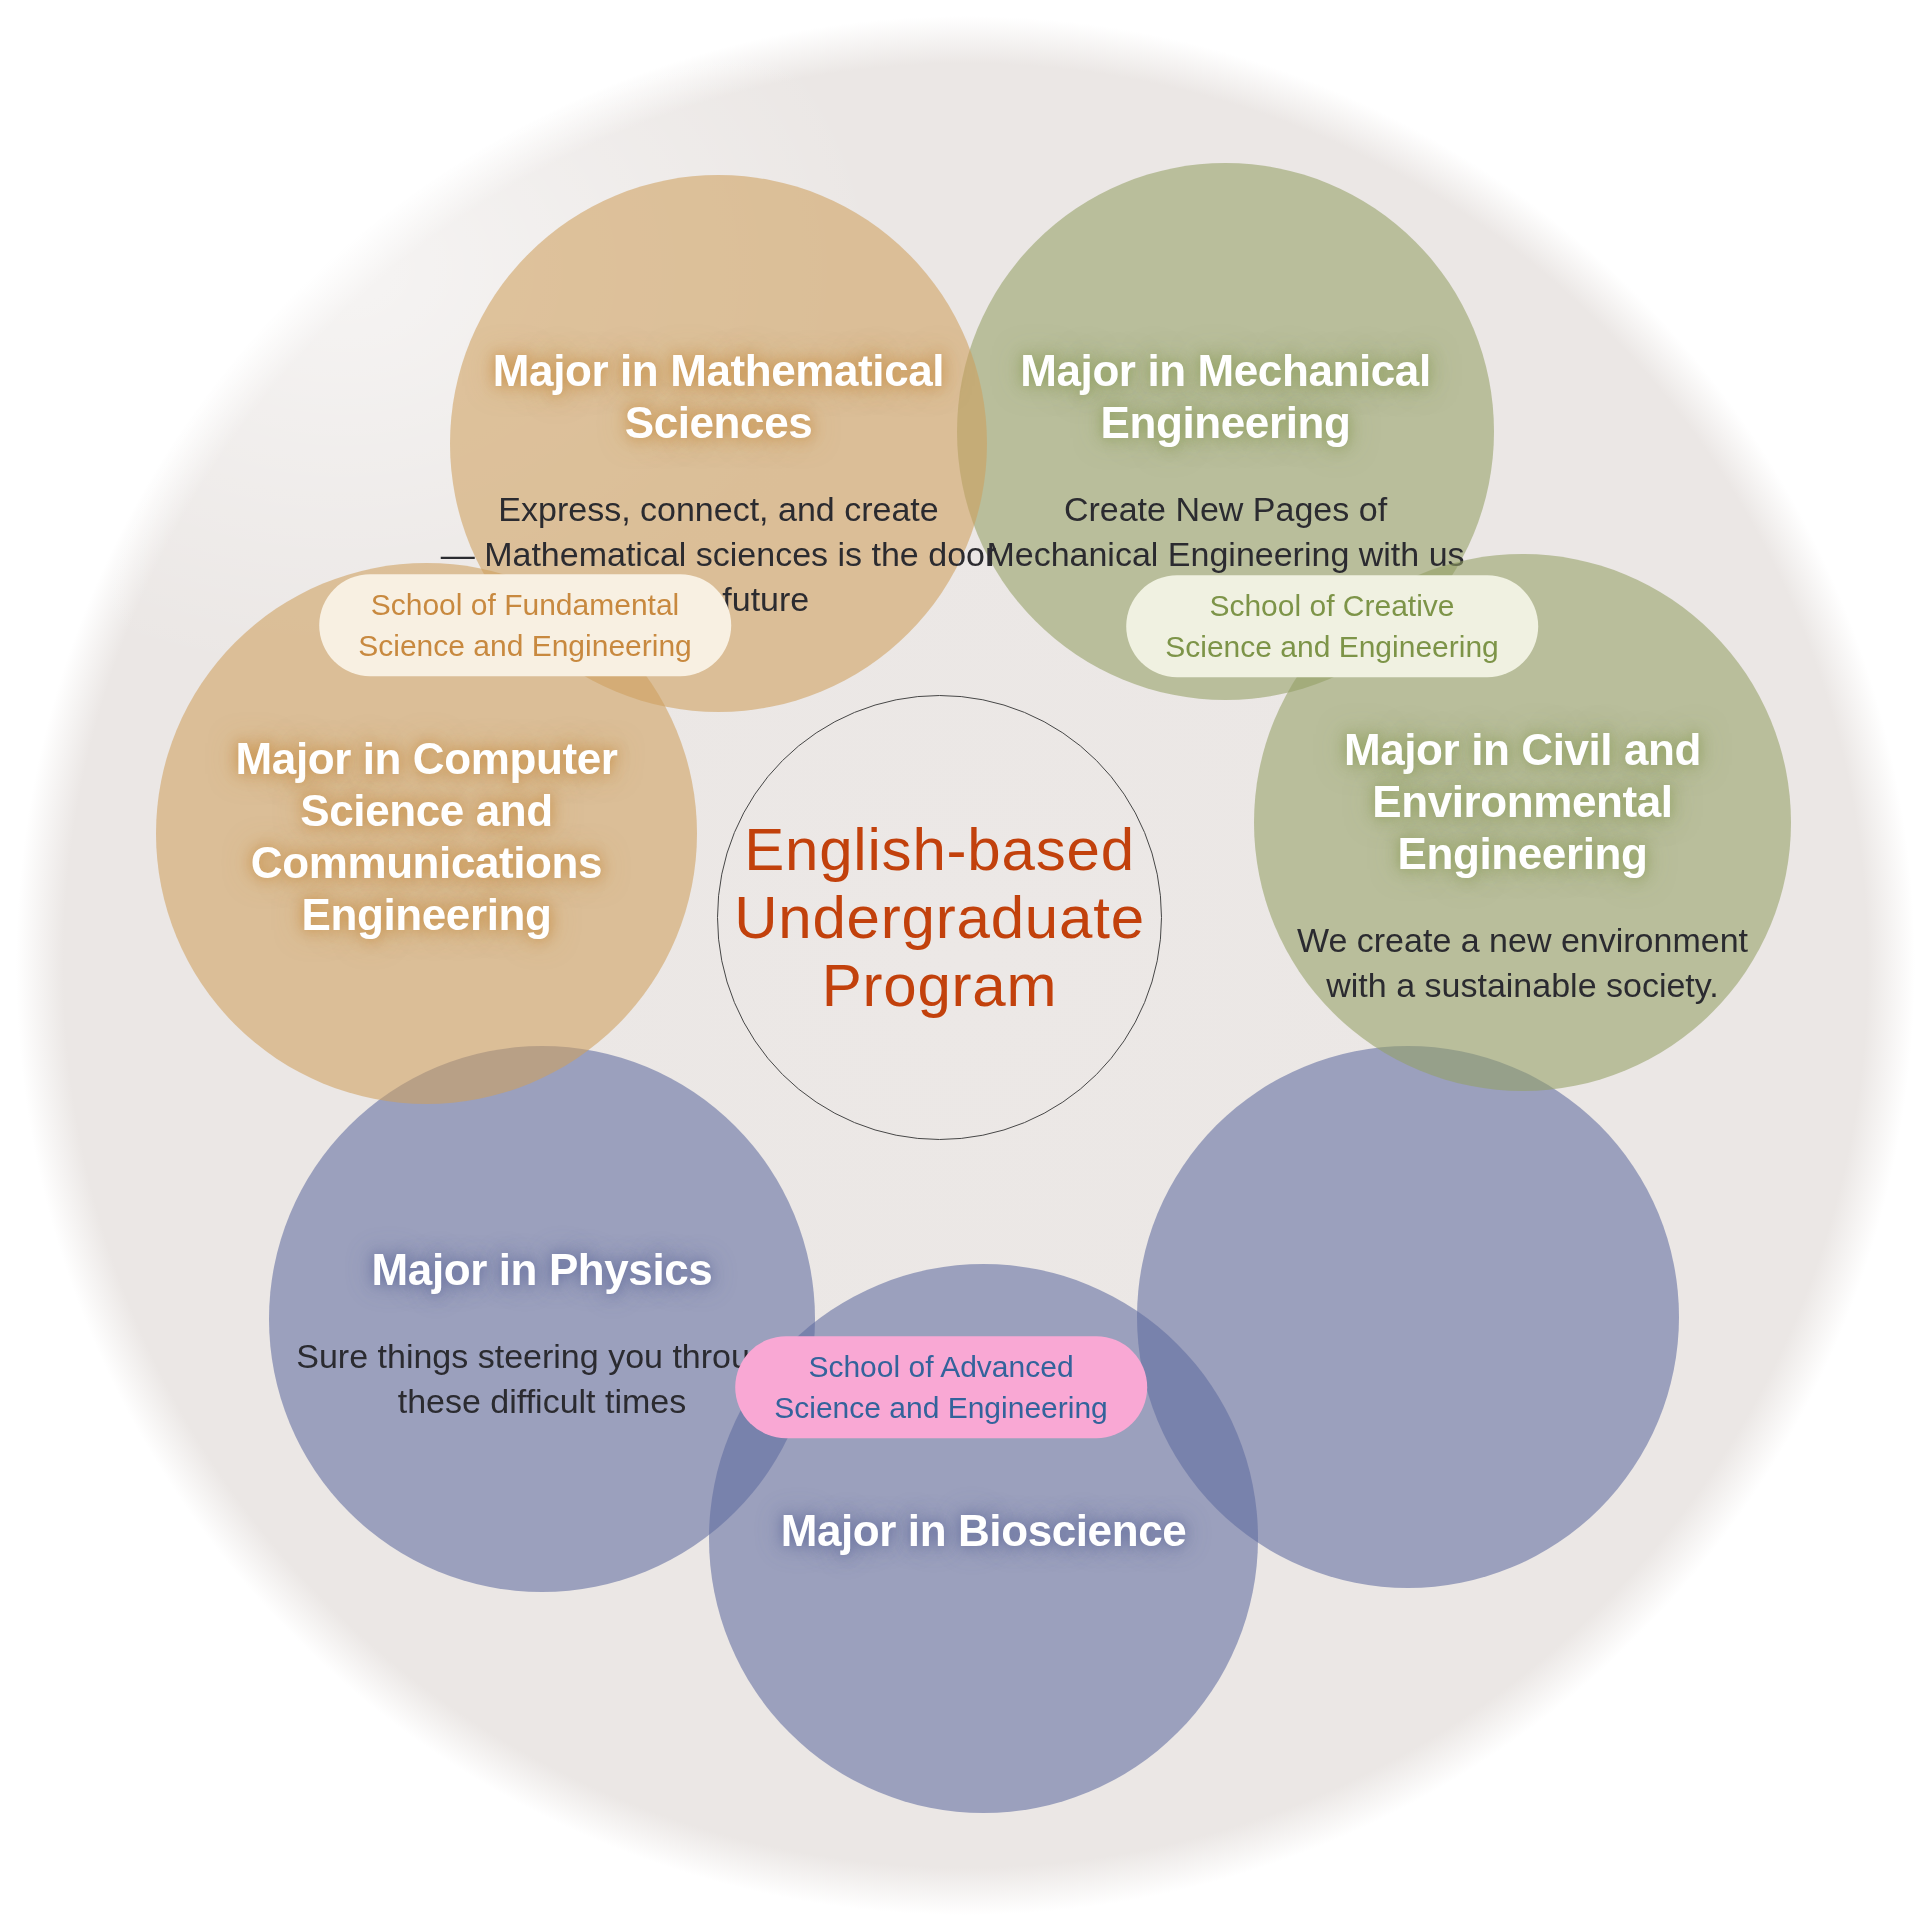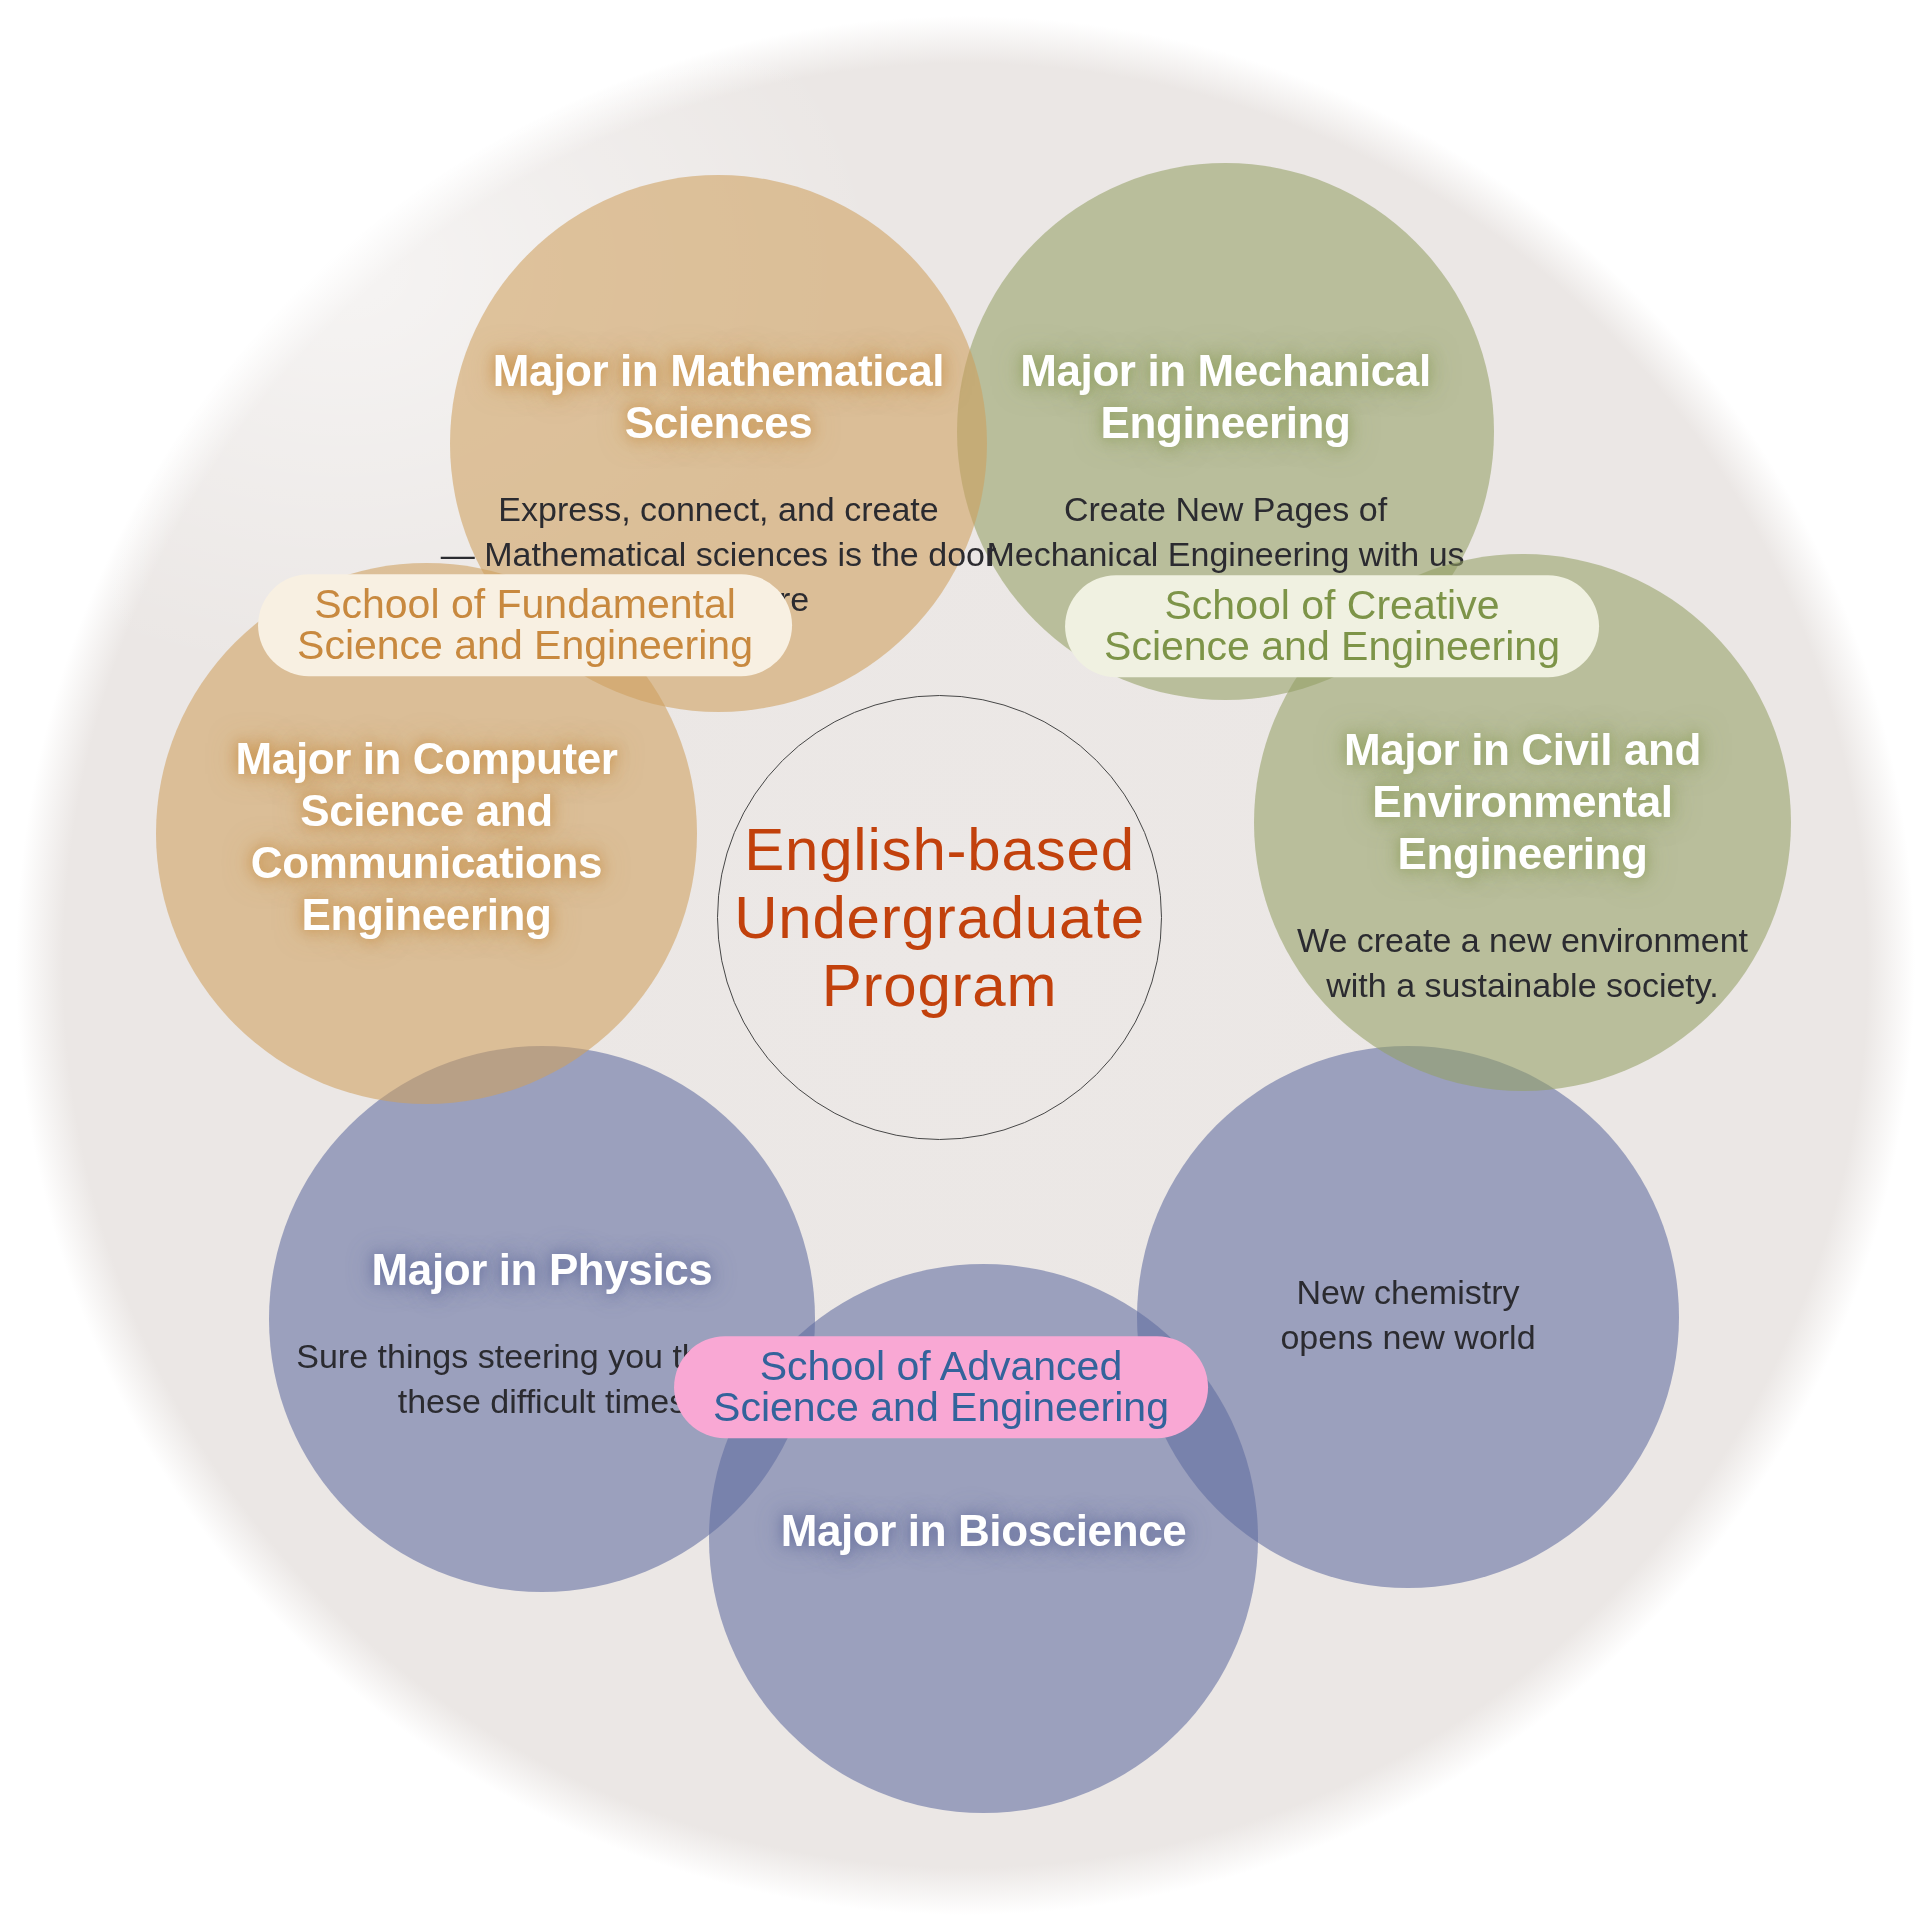--- a/index.html
+++ b/index.html
@@ -36,21 +36,21 @@
   .glow-tan  {text-shadow:0 0 13px rgba(198,141,66,.95),0 0 28px rgba(198,141,66,.55);}
   .glow-green{text-shadow:0 0 13px rgba(139,156,88,.90),0 0 28px rgba(139,156,88,.50);}
   .glow-blue {text-shadow:0 0 13px rgba(90,101,150,.85),0 0 28px rgba(90,101,150,.45);}
   .major-tagline{
     margin-top:23px;font-size:34px;line-height:45px;color:#2b2b30;font-weight:400;
   }
   
   .pill{
     position:absolute;transform:translate(-50%,-50%);
     padding:9.8px 39px;border-radius:813px;
-    font-size:41px;line-height:41px;text-align:center;white-space:pre-line;
+    font-size:30px;line-height:41px;text-align:center;white-space:pre-line;
   }
   .pill-fundamental{left:525px;top:625px;background:#f8f0e2;color:#c8893f;}
   .pill-creative  {left:1332px;top:626px;background:#f0f1e1;color:#7d9448;}
   .pill-advanced  {left:941px;top:1387px;background:#f9a8d4;color:#33639b;}
   
   .center-circle{
     position:absolute;left:717px;top:695px;width:443px;height:443px;
     border-radius:50%;border:1.6px solid #474747;
     display:flex;align-items:center;justify-content:center;
   }
@@ -70,22 +70,20 @@
   <div class="major-circle c-blue" style="left:269px;top:1046px;width:546px;height:546px;">
     <div class="label" style="top:183px">
       <div class="major-title glow-blue">Major in Physics</div>
       <div class="major-tagline">Sure things steering you through
 these difficult times</div>
     </div>
   </div>
 
   <div class="major-circle c-blue" style="left:1137px;top:1046px;width:542px;height:542px;">
     <div class="label" style="top:186px">
-      <div class="major-tagline">New chemistry
-opens new world</div>
     </div>
   </div>
 
   <div class="major-circle c-blue" style="left:709px;top:1264px;width:549px;height:549px;">
     <div class="label" style="top:226px">
       <div class="major-title glow-blue">Major in Bioscience</div>
     </div>
   </div>
 
   <div class="major-circle c-green" style="left:957px;top:163px;width:537px;height:537px;">

